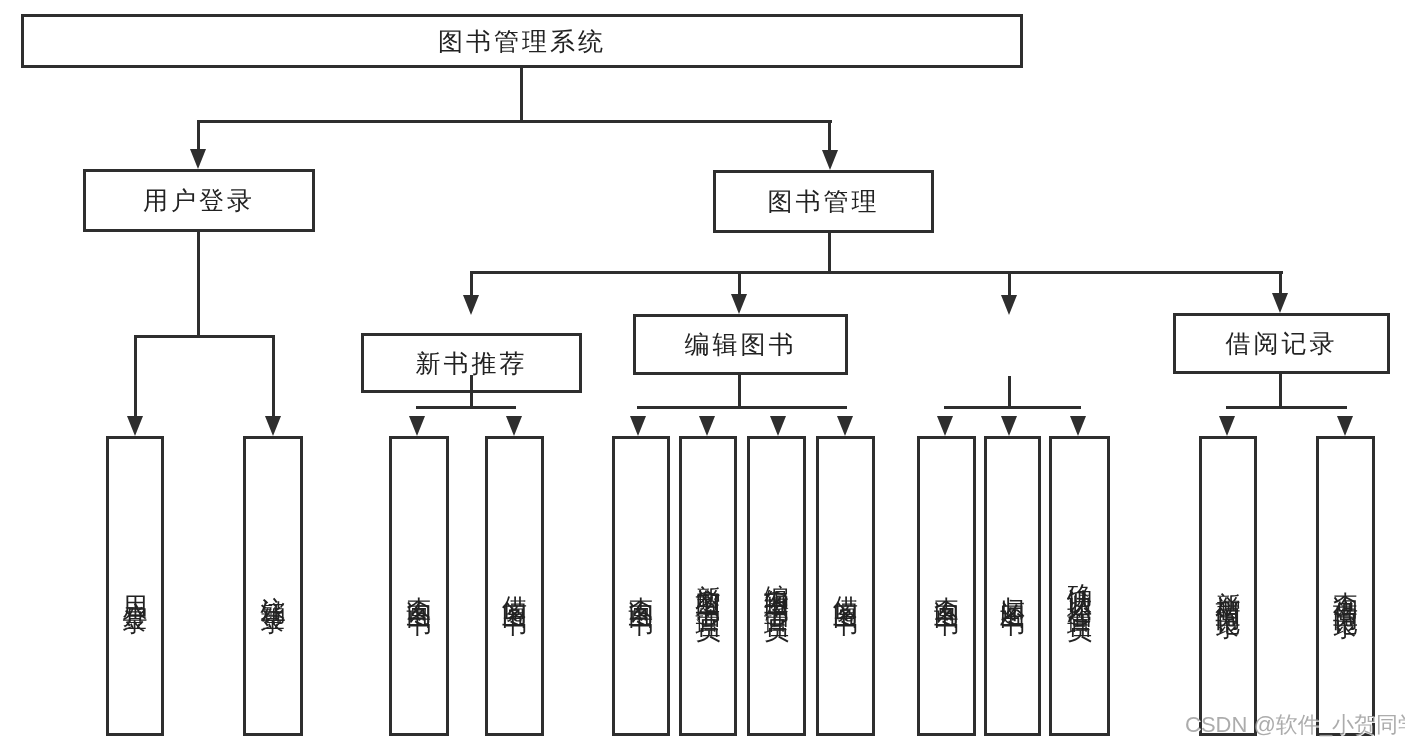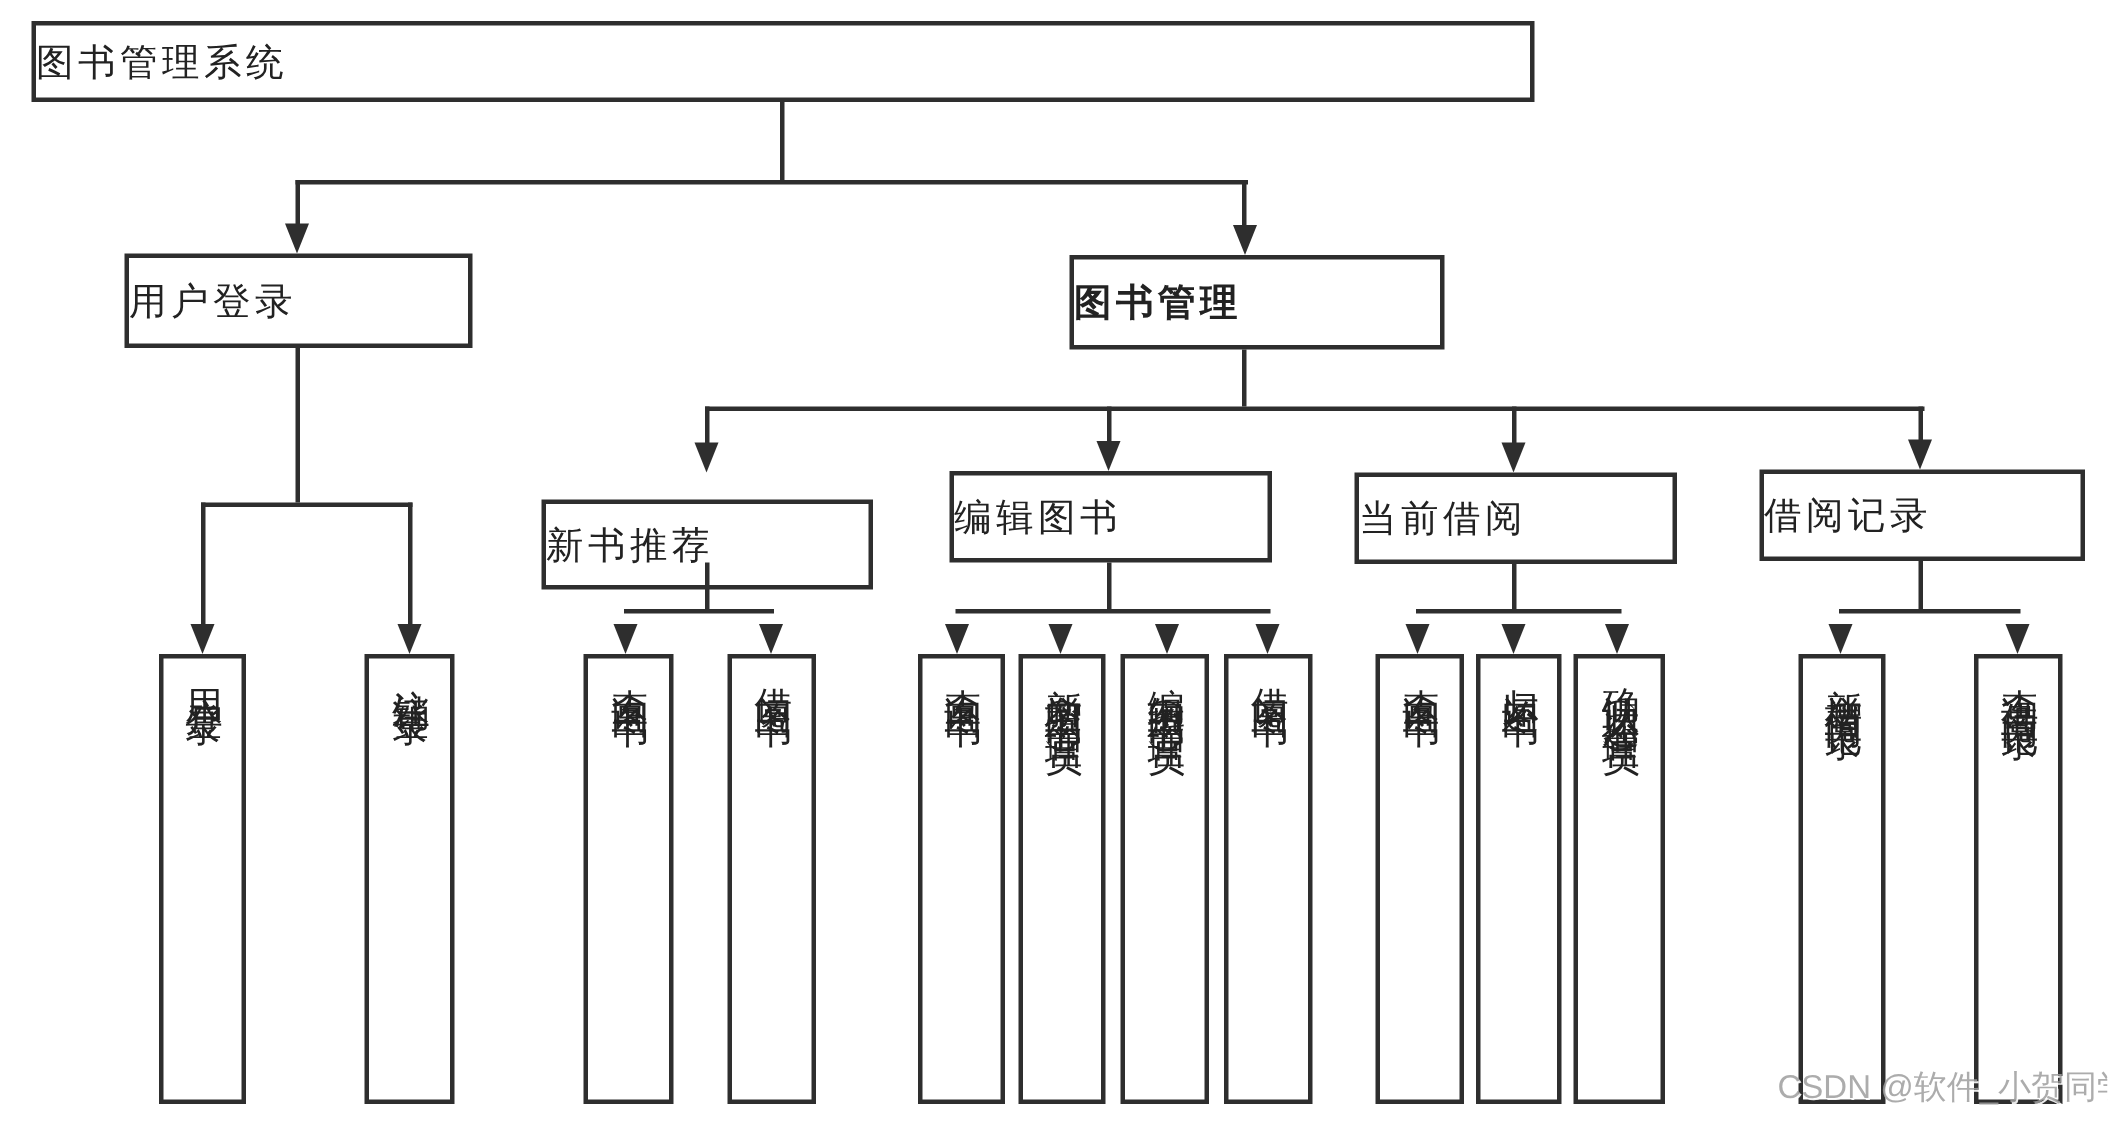--- a/index.html
+++ b/index.html
@@ -10,20 +10,21 @@
     overflow:hidden;
     font-family:"Liberation Sans", sans-serif;
   }
   .box{
     position:absolute;
     box-sizing:border-box;
     border:3px solid #2e2e2e;
     background:#ffffff;
     display:flex;
     align-items:center;
+    justify-content:center;
     color:#222222;
   }
   .hbox{
     font-size:25px;
     letter-spacing:3px;
     white-space:nowrap;
   }
   .vbox{
     writing-mode:vertical-rl;
     font-size:25px;
@@ -63,21 +64,21 @@
   <div class="line" style="left:520px;top:68px;width:3px;height:52px;"></div>
   <div class="line" style="left:197px;top:120px;width:635px;height:3px;"></div>
   <div class="line" style="left:197px;top:120px;width:3px;height:32px;"></div>
   <div class="line" style="left:828px;top:120px;width:3px;height:33px;"></div>
   <div class="arrow" style="left:190px;top:149px;"></div>
   <div class="arrow" style="left:822px;top:150px;"></div>
 
   <div class="box hbox" style="left:83px;top:169px;width:232px;height:63px;">
     <span>用户登录</span>
   </div>
-  <div class="box hbox" style="left:713px;top:170px;width:250px;height:63px;font-weight:bold;">
+  <div class="box hbox" style="left:713px;top:170px;width:221px;height:63px;">
     <span>图书管理</span>
   </div>
 
   <div class="line" style="left:197px;top:232px;width:3px;height:103px;"></div>
   <div class="line" style="left:134px;top:335px;width:141px;height:3px;"></div>
   <div class="line" style="left:134px;top:335px;width:3px;height:84px;"></div>
   <div class="line" style="left:272px;top:335px;width:3px;height:84px;"></div>
   <div class="arrow" style="left:127px;top:416px;"></div>
   <div class="arrow" style="left:265px;top:416px;"></div>
 
@@ -90,23 +91,20 @@
   <div class="arrow" style="left:463px;top:295px;"></div>
   <div class="arrow" style="left:731px;top:294px;"></div>
   <div class="arrow" style="left:1001px;top:295px;"></div>
   <div class="arrow" style="left:1272px;top:293px;"></div>
 
   <div class="box hbox" style="left:361px;top:333px;width:221px;height:60px;">
     <span>新书推荐</span>
   </div>
   <div class="box hbox" style="left:633px;top:314px;width:215px;height:61px;">
     <span>编辑图书</span>
-  </div>
-  <div class="box hbox" style="left:903px;top:315px;width:215px;height:61px;">
-    <span>当前借阅</span>
   </div>
   <div class="box hbox" style="left:1173px;top:313px;width:217px;height:61px;">
     <span>借阅记录</span>
   </div>
 
   <div class="line" style="left:470px;top:375px;width:3px;height:31px;"></div>
   <div class="line" style="left:416px;top:406px;width:100px;height:3px;"></div>
   <div class="arrow" style="left:409px;top:416px;"></div>
   <div class="arrow" style="left:506px;top:416px;"></div>
 

